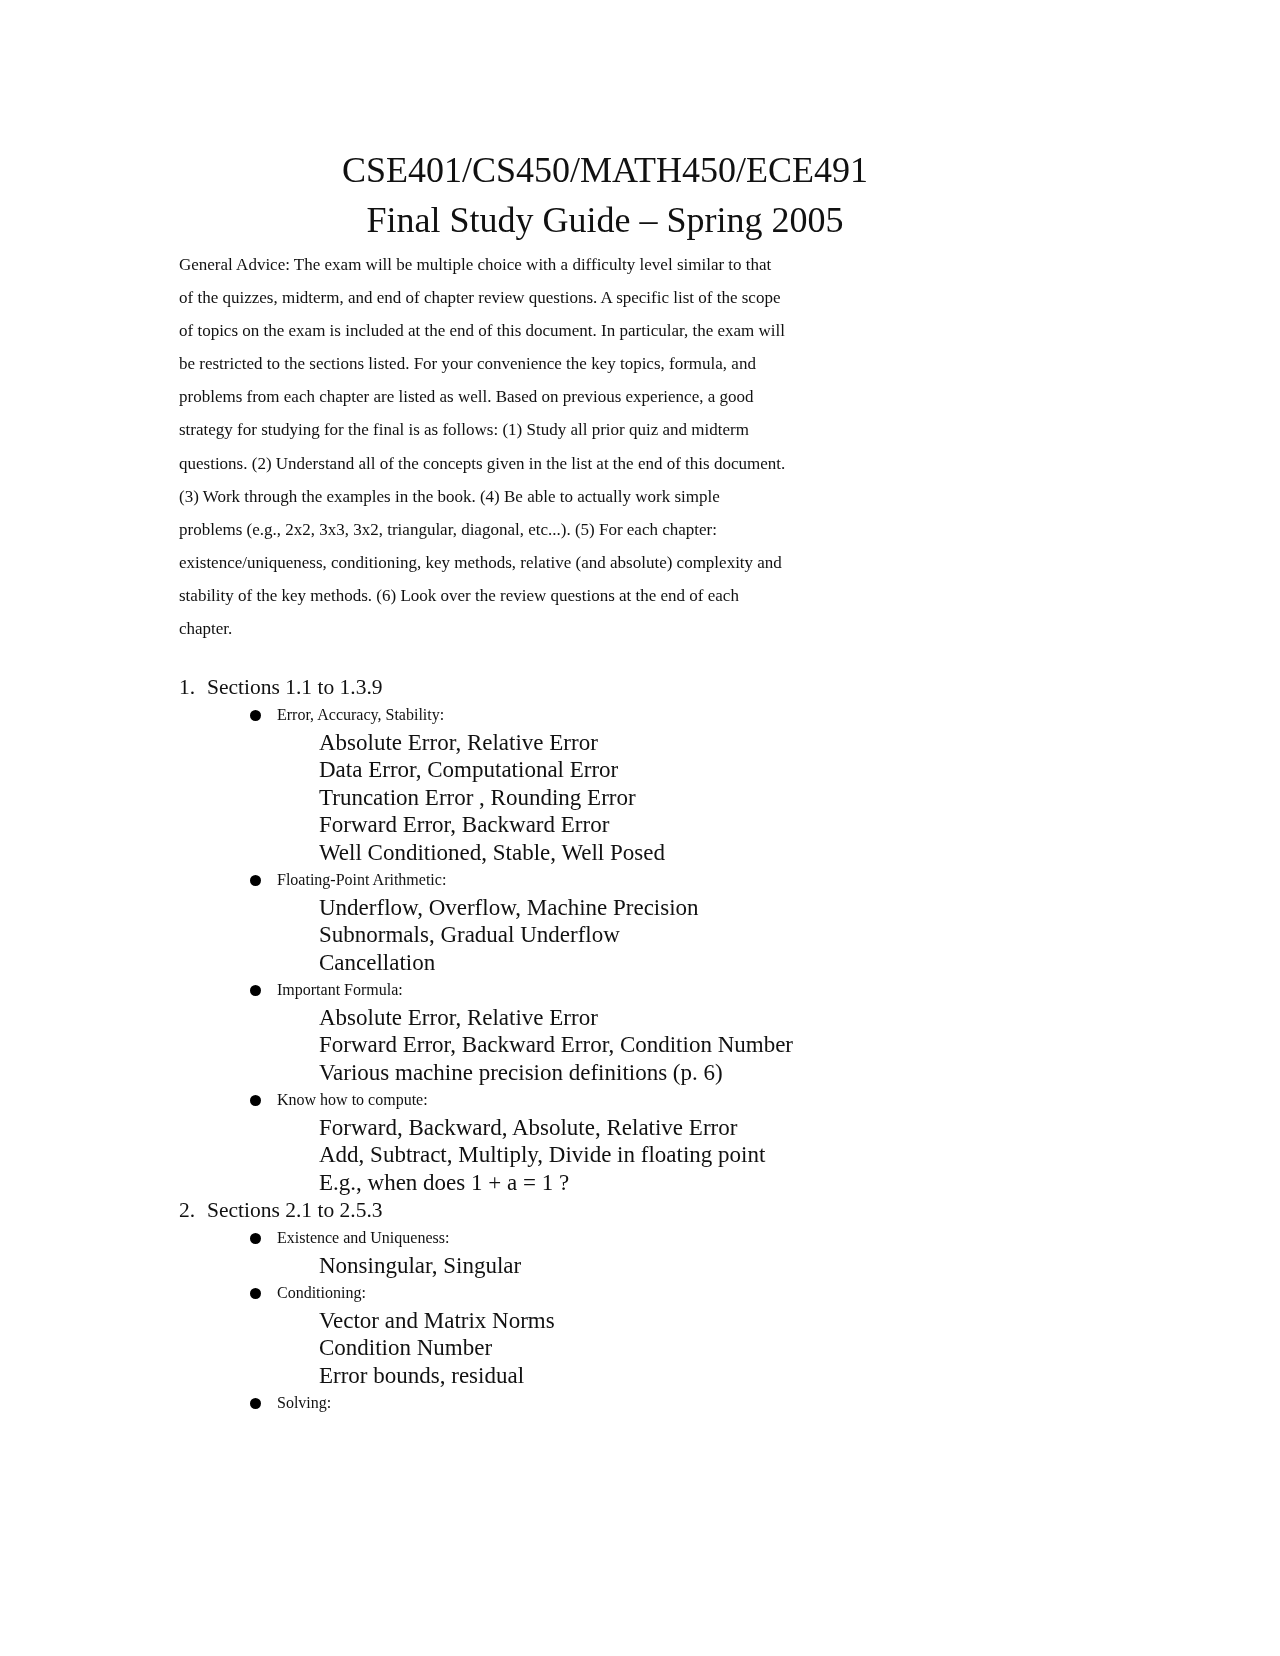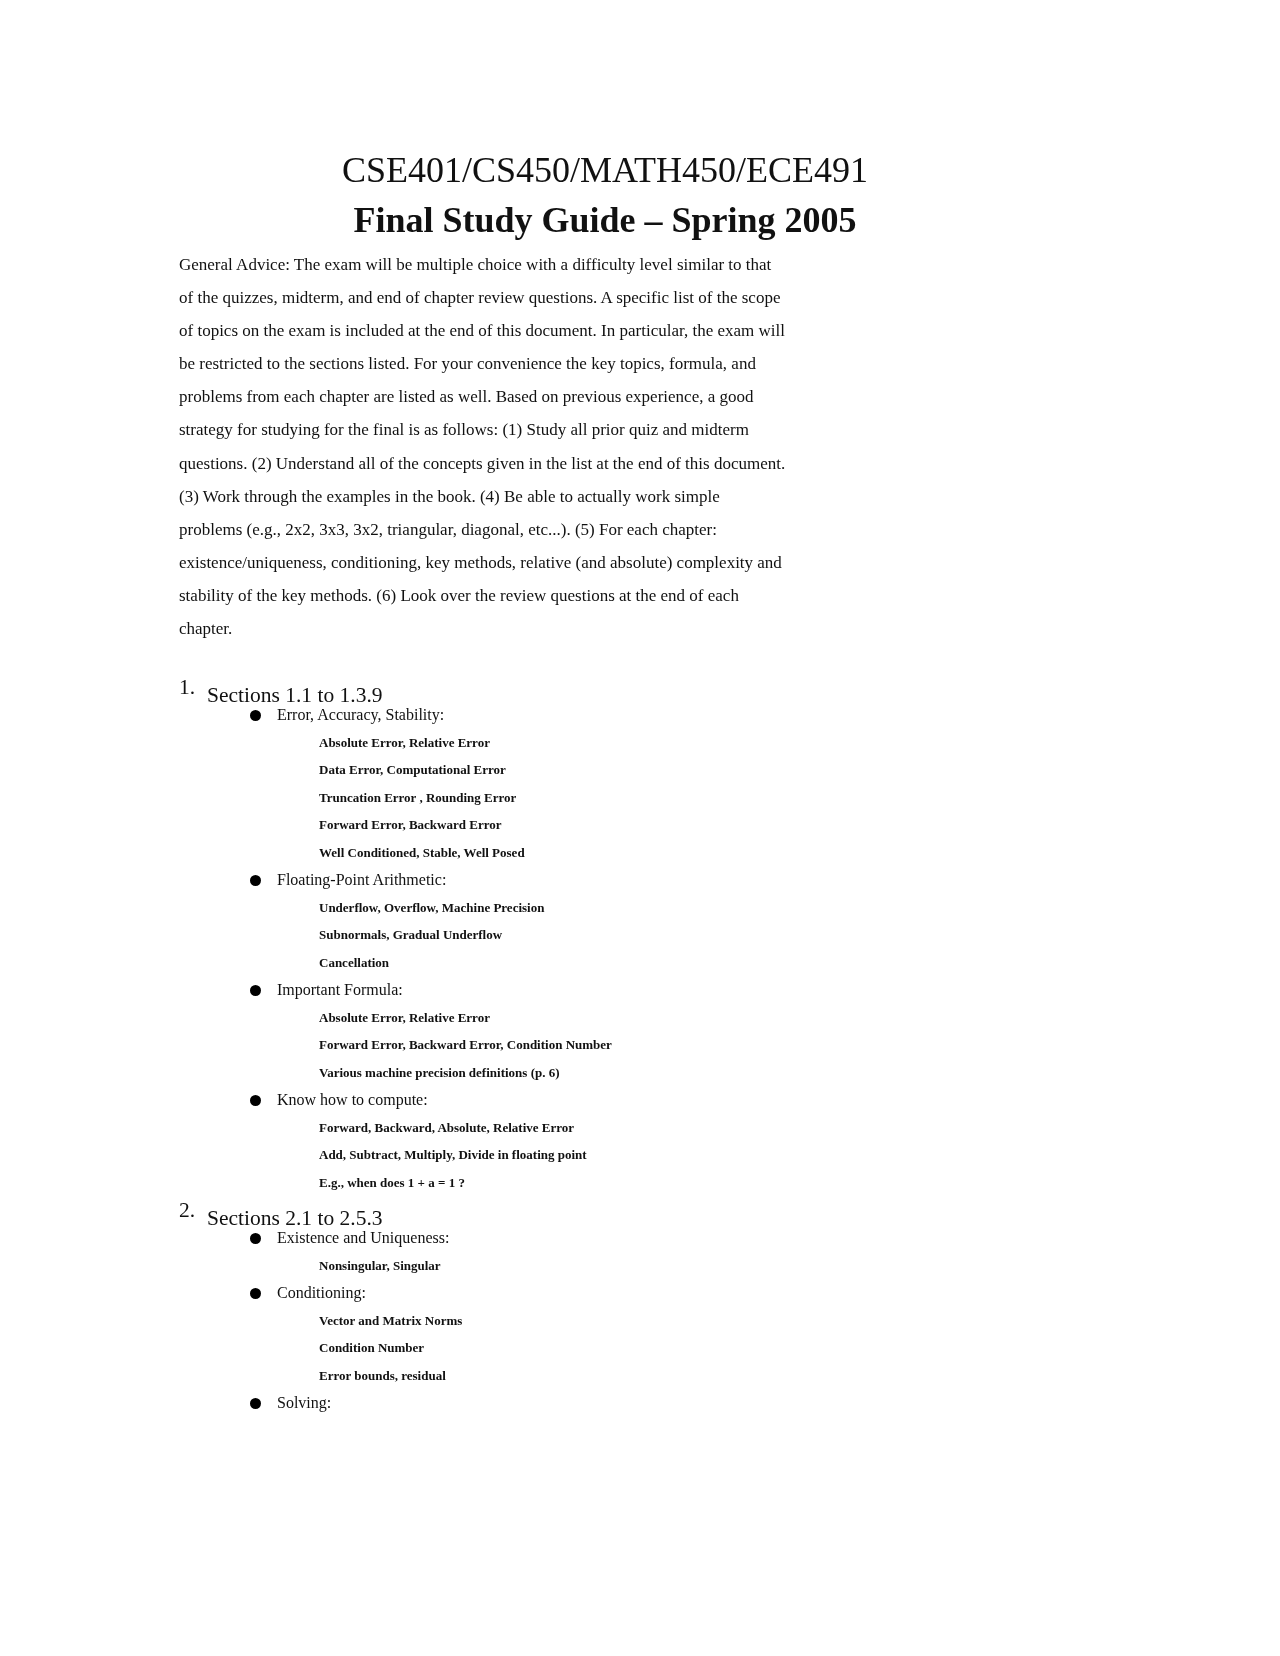--- a/index.html
+++ b/index.html
@@ -1,32 +1,32 @@
 <!DOCTYPE html>
 <html><head>
 <meta charset="utf-8">
 <style>
   html, body { margin: 0; padding: 0; background: #ffffff; }
   body { width: 1280px; height: 1656px; position: relative; overflow: hidden;
          font-family: "Liberation Serif", "DejaVu Serif", serif; color: #111; }
   .page { position: absolute; left: 0; top: 0; width: 1280px; height: 1362px; background: #fff; }
   .title { position: absolute; left: 0; width: 1210px; text-align: center; font-size: 36px; line-height: 44px; white-space: nowrap; }
   .title1 { top: 148px; }
-  .title2 { top: 198px; font-weight: bold; }
+  .title2 { top: 198px; }
   .advice { position: absolute; left: 179px; top: 248px; width: 880px; font-size: 17px; line-height: 33.1px; }
   .advice div { white-space: nowrap; }
   .outline { position: absolute; left: 179px; top: 673px; width: 900px; }
   .section { position: relative; }
   .section-head { font-size: 21.5px; line-height: 28px; height: 28px; white-space: nowrap; position: relative; }
   .section-num { position: absolute; left: 0; top: 0; }
-  .section-label { position: absolute; left: 28px; top: 8px; }
+  .section-label { position: absolute; left: 28px; top: 0; }
   .bullet { position: relative; height: 27.5px; font-size: 16px; line-height: 27.5px; white-space: nowrap; }
   .bullet-dot { position: absolute; left: 71px; top: 9px; width: 11px; height: 11px; border-radius: 50%; background: #000; }
   .bullet-text { position: absolute; left: 98px; top: 0; }
-  .sub { height: 27.5px; font-size: 13px; line-height: 27.5px; padding-left: 140px; white-space: nowrap; font-weight: bold; }
+  .sub { height: 27.5px; font-size: 23px; line-height: 27.5px; padding-left: 140px; white-space: nowrap; }
 </style>
 </head>
 <body>
 
 <div class="page">
 
   <div class="title title1">CSE401/CS450/MATH450/ECE491</div>
   <div class="title title2">Final Study Guide – Spring 2005</div>
 
   <div class="advice">

